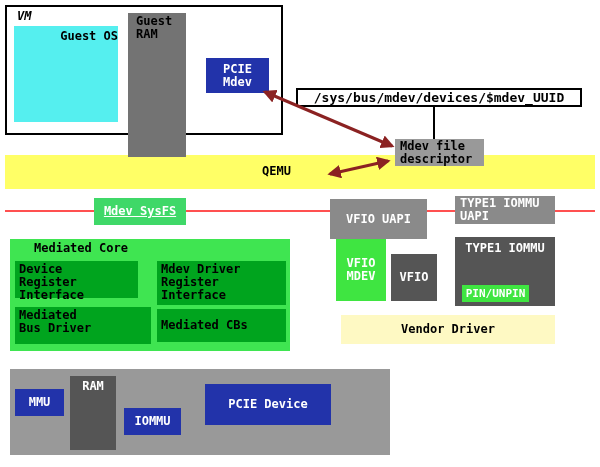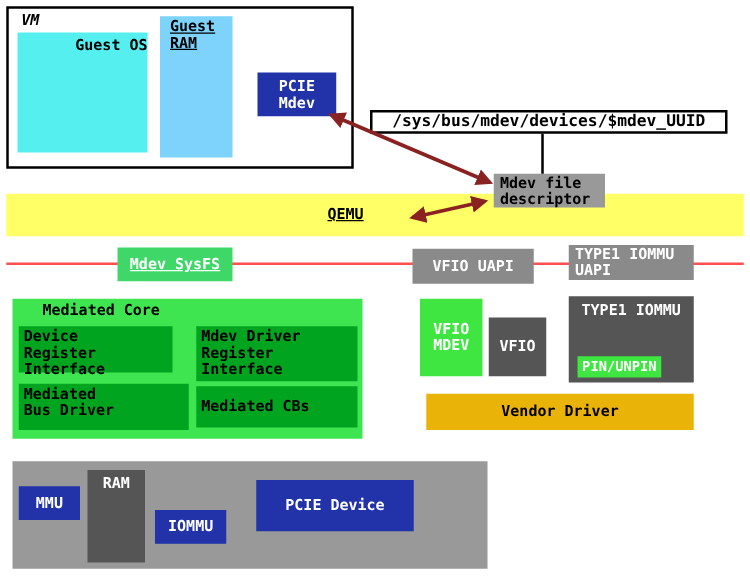--- a/index.html
+++ b/index.html
@@ -11,49 +11,49 @@
   }
   .abs { position:absolute; white-space:pre-line; }
   .c { display:flex; align-items:center; justify-content:center; text-align:center; }
   .white { color:#fff; }
 
   .connectors { position:absolute; left:0; top:0; z-index:10; pointer-events:none; }
 
   .vm { left:5px; top:5px; width:278px; height:130px; border:2px solid #000; background:#fff; z-index:2; }
   .vm-label { left:10px; top:3px;font-style:italic; }
   .guest-os { left:7px; top:19px; width:104px; height:96px; background:#55EFEF; padding:4px 0 0 9px;text-align:right; }
-  .guest-ram { left:121px; top:6px; width:58px; height:113px; background:#7dd3fc; padding:2px 0 0 8px;text-decoration:underline; }
+  .guest-ram { left:121px; top:6px; width:58px; height:144px; background:#737373; padding:2px 0 0 8px; }
   .pcie-mdev { left:199px; top:51px; width:63px; height:35px; background:#2233AA; }
 
   .sysfs-box { left:296px; top:88px; width:286px; height:19px; background:#fff; border:2px solid #000; z-index:2; font-size:13px; }
   .mdev-fd { left:395px; top:139px; width:89px; height:27px; background:#999999; padding:1px 0 0 5px; z-index:3; }
 
   .qemu-band { left:5px; top:155px; width:590px; height:34px; background:#FFFF66; z-index:1; }
-  .qemu-label { left:257px; top:10px;text-decoration:underline; }
+  .qemu-label { left:257px; top:10px; }
 
   .red-line { left:5px; top:210px; width:590px; height:2px; background:#FF5050; z-index:1; }
 
   .mdev-sysfs { left:94px; top:198px; width:92px; height:27px; background:#3FD868; z-index:2;text-decoration:underline; }
-  .vfio-uapi { left:330px; top:199px; width:97px; height:28px; background:#8A8A8A; z-index:2;text-align:right; }
+  .vfio-uapi { left:330px; top:199px; width:97px; height:40px; background:#8A8A8A; z-index:2;text-align:right; }
   .type1-uapi { left:455px; top:196px; width:100px; height:28px; background:#8A8A8A; padding:1px 0 0 5px; z-index:2; }
 
   .mcore { left:10px; top:239px; width:280px; height:112px; background:#3FE551; z-index:1; }
   .mcore-title { left:24px; top:3px; }
   .dri  { left:5px;   top:22px; width:123px; height:37px; background:#00A41E; padding:2px 16px 0 4px; }
   .mdri { left:147px; top:22px; width:129px; height:44px; background:#00A41E; padding:2px 0 0 4px; }
   .mbd  { left:5px;   top:68px; width:136px; height:37px; background:#00A41E; padding:2px 0 0 4px; }
   .mcbs { left:147px; top:70px; width:129px; height:33px; background:#00A41E; display:flex; align-items:center; padding-left:4px; }
 
   .vfio-mdev { left:336px; top:239px; width:50px; height:62px; background:#3FE541; z-index:2; }
   .vfio-box { left:391px; top:254px; width:46px; height:47px; background:#555555; z-index:2; }
   .type1-iommu { left:455px; top:237px; width:100px; height:69px; background:#555555; z-index:2; }
   .type1-iommu-title { left:0; top:5px; width:100%; text-align:center; }
   .pin-unpin { left:7px; top:48px; width:67px; height:17px; background:#3FE541; font-size:11px; }
 
-  .vendor { left:341px; top:315px; width:214px; height:29px; background:#eab308; z-index:2; }
+  .vendor { left:341px; top:315px; width:214px; height:29px; background:#fef9c3; z-index:2; }
 
   .hw { left:10px; top:369px; width:380px; height:86px; background:#999999; z-index:1; }
   .mmu { left:5px; top:20px; width:49px; height:27px; background:#2233AA; }
   .ram { left:60px; top:7px; width:46px; height:74px; background:#555555; text-align:center; padding-top:4px; }
   .iommu { left:114px; top:20px; width:57px; height:27px; background:#2233AA;margin-top:19px; }
   .pcie-dev { left:195px; top:15px; width:126px; height:41px; background:#2233AA; }
 </style>
 </head>
 <body>
 

